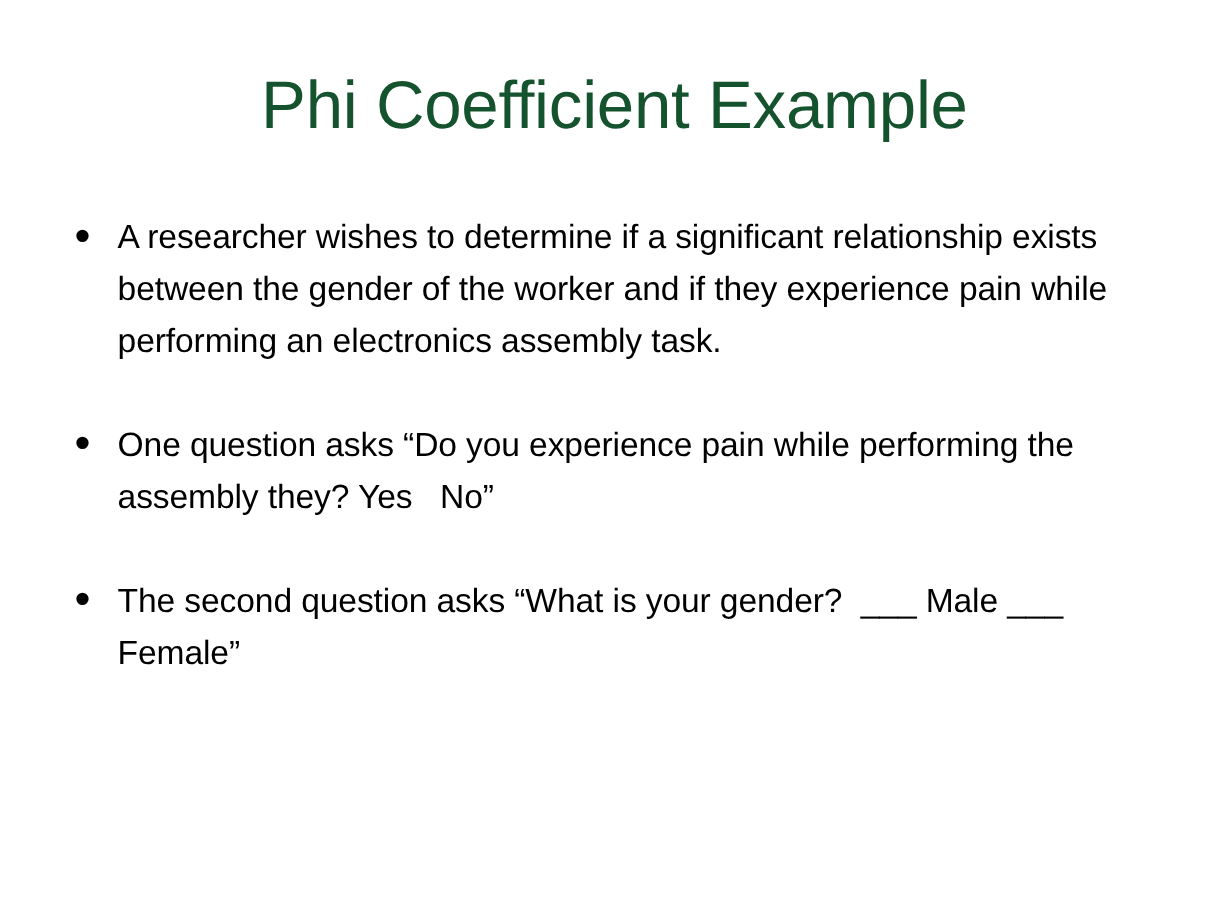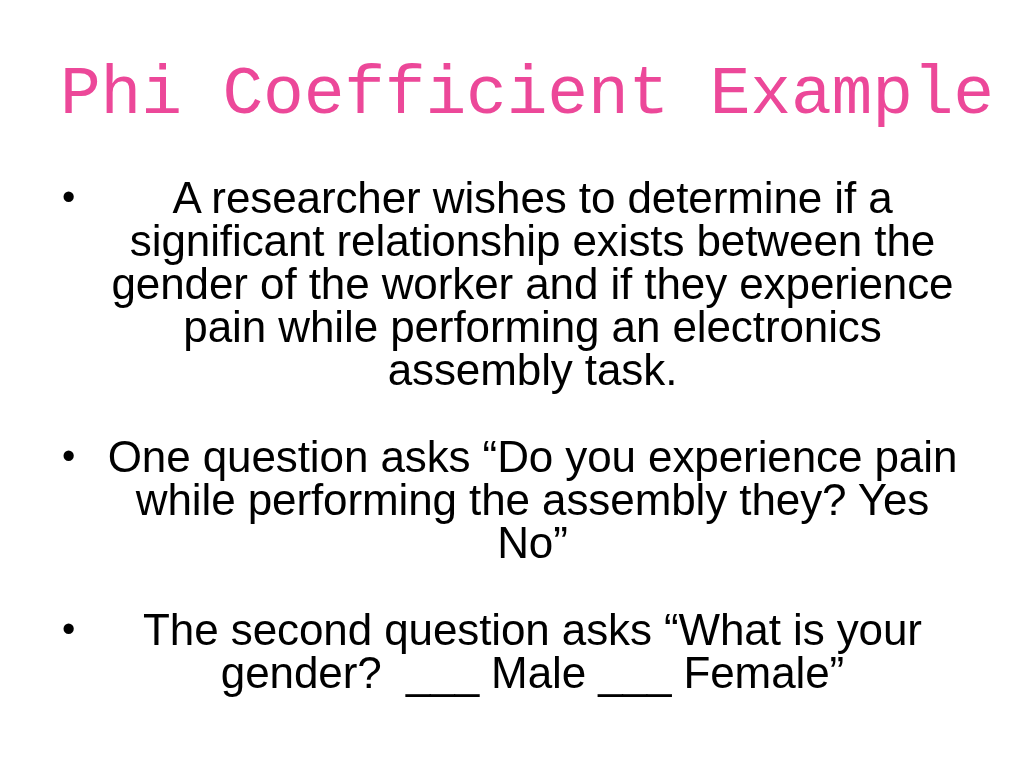--- a/index.html
+++ b/index.html
@@ -21,25 +21,25 @@
     background: #ffffff;
     box-sizing: border-box;
   }
 
   .slide-title {
     position: absolute;
     left: 60px;
     top: 58px;
     width: 904px;
     text-align: center;
-    font-family: Liberation Mono, monospace;
-    font-size: 68px;
+    font-family: Liberation Sans, sans-serif;
+    font-size: 56px;
     font-weight: 400;
     line-height: 1.08;
-    color: #ec4899;
+    color: #14532d;
     letter-spacing: -0.2px;
     white-space: nowrap;
   }
 
   .slide-body {
     position: absolute;
     left: 62px;
     top: 176px;
     width: 905px;
   }
@@ -60,27 +60,26 @@
     font-size: 38px;
     line-height: 43px;
     color: #000000;
     text-align: left;
     user-select: none;
   }
 
   .bullet-text {
     flex: 1 1 auto;
     font-family: "Liberation Sans", "DejaVu Sans", sans-serif;
-    font-size: 44px;
+    font-size: 28px;
     line-height: 43px;
     color: #000000;
     letter-spacing: -0.1px;
     white-space: pre-wrap;
     word-spacing: 0px;
-    text-align: center;
   }
 </style>
 </head>
 <body>
 
 <div class="slide">
 
   <div class="slide-title">Phi Coefficient Example</div>
 
   <div class="slide-body">

